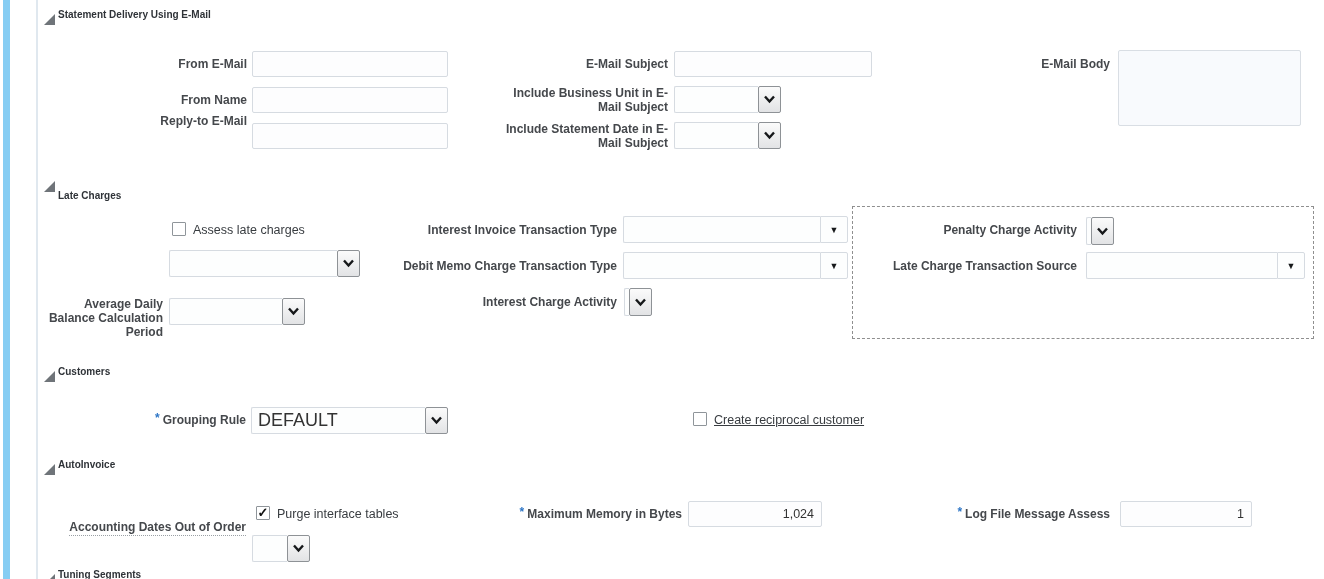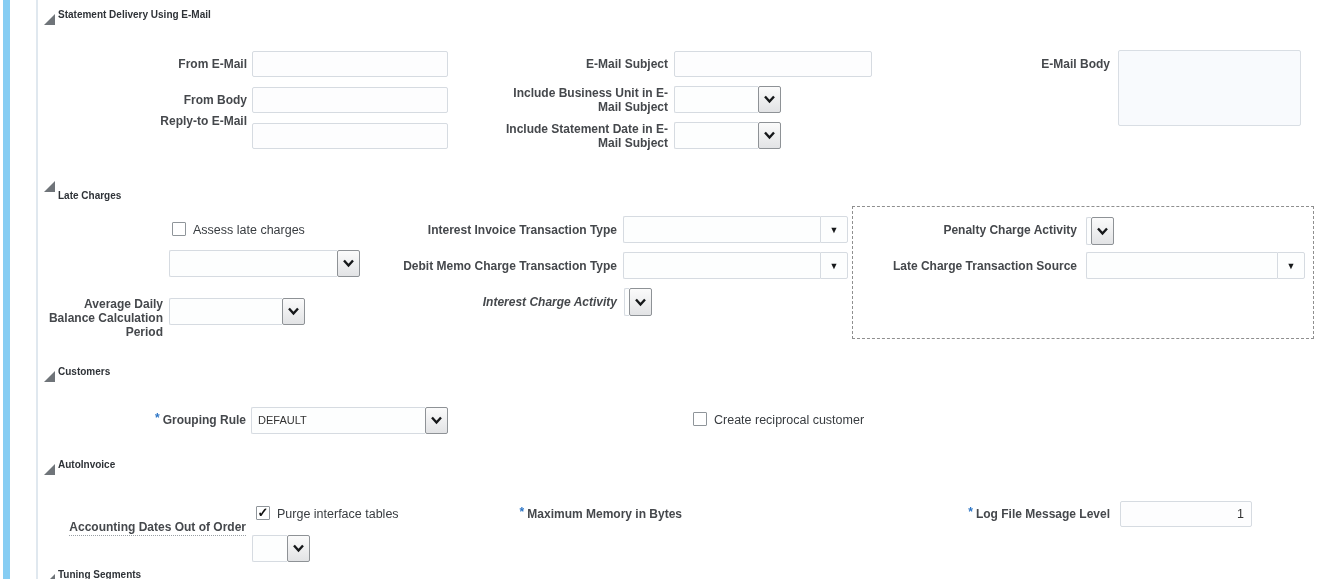--- a/index.html
+++ b/index.html
@@ -25,21 +25,21 @@
 
   .ti { position:absolute; border:1px solid #d6dbe1; border-radius:2px; background:#fdfdfe;
         font-family:"Liberation Sans", sans-serif; font-size:12.5px; color:#333;
         padding:0 7px; outline:none; }
   .ti.num { text-align:right; }
   .ta { position:absolute; border:1px solid #d9dee4; border-radius:2px; background:#f8fafd;
         resize:none; outline:none; font-family:"Liberation Sans", sans-serif; font-size:12.5px; color:#333; }
 
   .select { position:absolute; display:flex; height:27px; }
   .sfield { flex:1; border:1px solid #d6dbe1; border-right:none; border-radius:2px 0 0 2px;
-            background:#fdfefe; font-size:11px; color:#333; line-height:25px;
+            background:#fdfefe; font-size:18px; color:#333; line-height:25px;
             padding:0 6px; overflow:hidden; white-space:nowrap; }
   .sbtn { width:23px; border:1px solid #8e9296; border-radius:2px;
           background:linear-gradient(#fbfbfb,#e2e3e5);
           display:flex; align-items:center; justify-content:center; }
 
   .combo { position:absolute; display:flex; height:27px; }
   .cinput { flex:1; border:1px solid #d6dbe1; border-right:none; border-radius:2px 0 0 2px;
             background:#fdfefe; font-family:"Liberation Sans", sans-serif; font-size:12.5px;
             color:#333; padding:0 6px; outline:none; min-width:0; }
   .cbtn { width:28px; border:1px solid #d6dbe1; border-radius:0 2px 2px 0; background:#fdfefe;
@@ -58,21 +58,21 @@
 <div class="page">
   <div class="stripe"></div>
   <div class="vline"></div>
 
   <div class="tri" style="left:44px; top:14px;"></div>
   <div class="header" style="left:58px; top:9px;">Statement Delivery Using E-Mail</div>
 
   <div class="lbl" style="right:1077px; top:57px;">From E-Mail</div>
   <input class="ti" style="left: 252px; top: 51px; width: 196px; height: 26px;" value="">
 
-  <div class="lbl" style="right:1077px; top:93px;">From Body</div>
+  <div class="lbl" style="right:1077px; top:93px;">From Name</div>
   <input class="ti" style="left: 252px; top: 87px; width: 196px; height: 26px;" value="">
 
   <div class="lbl" style="right:1077px; top:114px;">Reply-to E-Mail</div>
   <input class="ti" style="left: 252px; top: 123px; width: 196px; height: 26px;" value="">
 
   <div class="lbl" style="right:656px; top:57px;">E-Mail Subject</div>
   <input class="ti" style="left: 674px; top: 51px; width: 198px; height: 26px;" value="">
 
   <div class="lbl-block" style="left:498px; width:170px; top:86px;">Include Business Unit in E-Mail Subject</div>
   <div class="select" style="left:674px; top:86px; width:107px;">
@@ -127,21 +127,21 @@
     <input class="cinput" value="" style="">
     <div class="cbtn">▼</div>
   </div>
 
   <div class="lbl" style="right:707px; top:259px;">Debit Memo Charge Transaction Type</div>
   <div class="combo" style="left:623px; top:252px; width:225px;">
     <input class="cinput" value="" style="">
     <div class="cbtn">▼</div>
   </div>
 
-  <div class="lbl" style="right:707px; top:295px;font-style:italic;">Interest Charge Activity</div>
+  <div class="lbl" style="right:707px; top:295px;">Interest Charge Activity</div>
   <div class="select" style="left:624px; top:288px; width:28px; height:28px;">
     <div class="sfield" style="padding:0;"></div>
     <div class="sbtn" style="height:28px;">
       <svg width="13" height="9" viewBox="0 0 13 9">
           <polyline points="2,1.5 6.5,6.5 11,1.5" fill="none" stroke="#16181a" stroke-width="2.4"></polyline>
         </svg>
     </div>
   </div>
 
   <div class="dashed" style="left:852px; top:206px; width:462px; height:133px;"></div>
@@ -171,36 +171,37 @@
   <div class="select" style="left:251px; top:407px; width:197px;">
     <div class="sfield">DEFAULT</div>
     <div class="sbtn">
       <svg width="13" height="9" viewBox="0 0 13 9">
           <polyline points="2,1.5 6.5,6.5 11,1.5" fill="none" stroke="#16181a" stroke-width="2.4"></polyline>
         </svg>
     </div>
   </div>
 
   <div class="checkbox" style="left:693px; top:412px;"></div>
-  <div class="cb-lbl" style="left:714px; top:413px;">Create reciprocal customer</div>
+  <div class="cb-lbl" style="left:714px; top:413px;text-decoration:underline;">Create reciprocal customer</div>
 
   <div class="tri" style="left:44px; top:464px;"></div>
   <div class="header" style="left:58px; top:459px;">AutoInvoice</div>
 
   <div class="checkbox" style="left:256px; top:506px;">
     <span>✓</span>
   </div>
   <div class="cb-lbl" style="left:277px; top:507px;">Purge interface tables</div>
 
   <div class="lbl" style="right:642px; top:507px;">
     <span class="req">*</span><span>Maximum Memory in Bytes</span>
   </div>
+  <input class="ti num" style="left: 688px; top: 501px; width: 134px; height: 26px;" value="1,024">
 
   <div class="lbl" style="right:214px; top:507px;">
-    <span class="req">*</span><span>Log File Message Level</span>
+    <span class="req">*</span><span>Log File Message Assess</span>
   </div>
   <input class="ti num" style="left: 1120px; top: 501px; width: 132px; height: 26px;" value="1">
 
   <div class="lbl" style="right:1078px; top:520px;">
     <span class="dotted-u">Accounting Dates Out of Order</span>
   </div>
   <div class="select" style="left:252px; top:535px; width:58px;">
     <div class="sfield"></div>
     <div class="sbtn">
       <svg width="13" height="9" viewBox="0 0 13 9">

